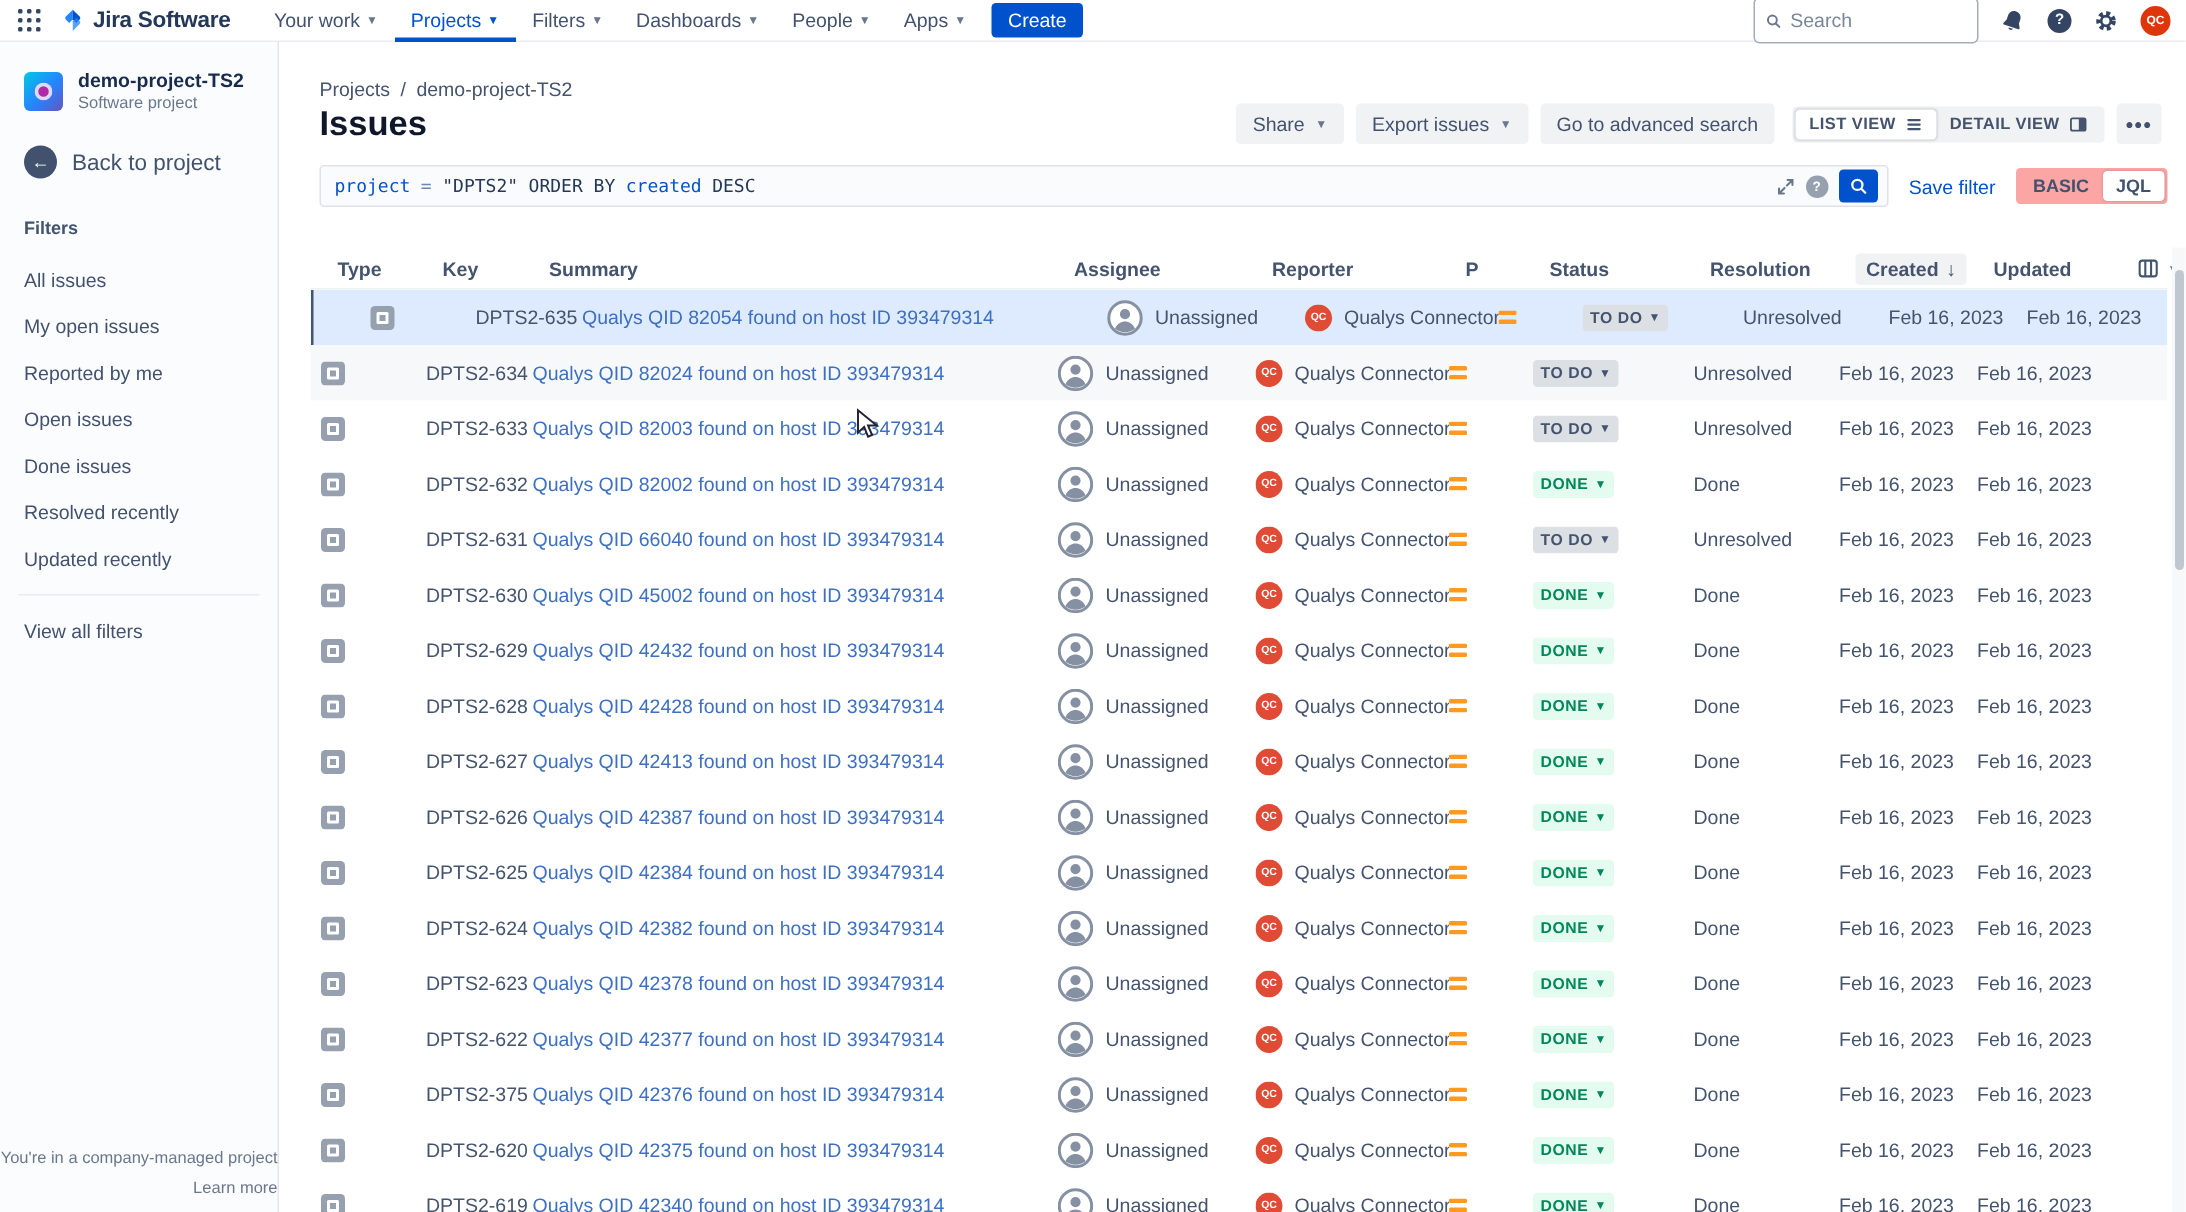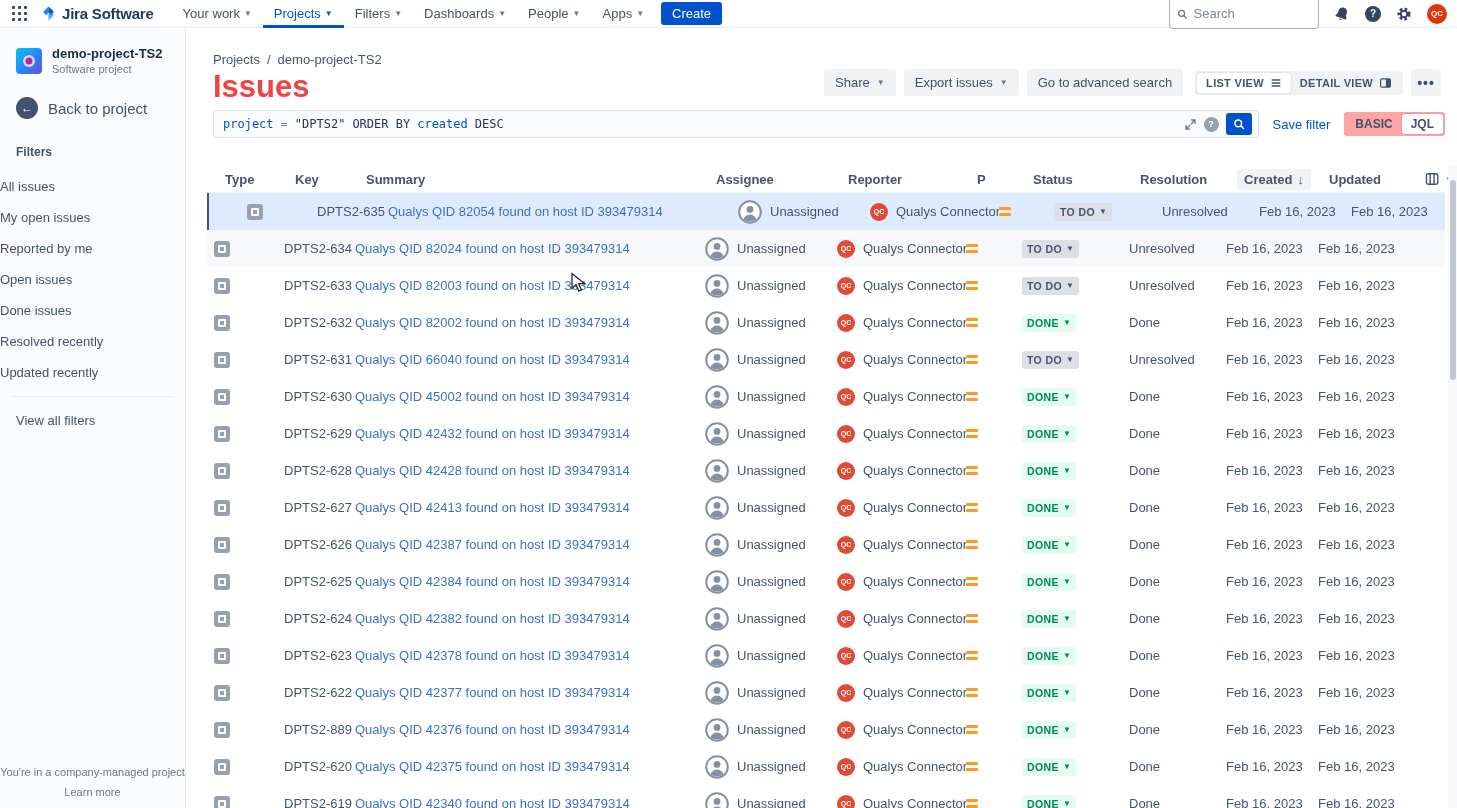--- a/index.html
+++ b/index.html
@@ -44,35 +44,35 @@
   .proj-avatar i { width:12px; height:12px; border-radius:50%; background:#B02AA8;
     box-shadow:inset 0 0 0 2.5px #D9DCF8; }
   .proj-name { font-size:13px; font-weight:700; color:#172B4D; }
   .proj-type { font-size:11px; color:#6B778C; margin-top:2px; }
   .back-row { display:flex; gap:10px; align-items:center; padding:0 0 0 16px; margin-top:22px; cursor:pointer; }
   .back-icon { width:22px; height:22px; border-radius:50%; background:#42526E; color:#fff;
     display:flex; align-items:center; justify-content:center; font-size:12px; }
   .back-label { font-size:15px; color:#42526E; }
   .filters-heading { font-size:12px; font-weight:700; color:#44546F; padding:0 0 0 16px; margin-top:26px; }
   .side-items { margin-top:12px; }
-  .side-item { height:31px; display:flex; align-items:center; font-size:13px;
+  .side-item { height:31px; display:flex; align-items:center; padding-left:16px; font-size:13px;
     color:#42526E; cursor:pointer; }
   .side-divider { height:1px; background:#EBECF0; margin:8px 12px 8px 12px; }
   .view-all { height:31px; display:flex; align-items:center; padding-left:16px; font-size:13px;
     color:#42526E; cursor:pointer; }
-  .side-footer { position:absolute; bottom:10px; left:0; width:100%; text-align:center; }
+  .side-footer { position:absolute; bottom:10px; left:0; width:100%; text-align:right; }
   .side-footer .line1 { font-size:11px; color:#6B778C; }
   .side-footer .line2 { font-size:11px; color:#6B778C; margin-top:8px; cursor:pointer; }
 
   
   .main { position:absolute; top:28px; left:187px; right:0; bottom:0; background:#fff; }
   .breadcrumb { position:absolute; top:24px; left:26px; font-size:13px; color:#44546F;
     display:flex; gap:7px; align-items:center; }
   .breadcrumb a { color:#44546F; text-decoration:none; cursor:pointer; }
-  .page-title { position:absolute; top:41px; left:26px; font-size:31px; font-weight:700; color:#ef4444; }
+  .page-title { position:absolute; top:41px; left:26px; font-size:23px; font-weight:700; color:#0f172a; }
   .actions { position:absolute; top:41px; right:16px; display:flex; gap:8px; align-items:center; }
   .btn-subtle { display:flex; align-items:center; gap:7px; background:#F1F2F4; border:none; border-radius:3px;
     color:#42526E; font-size:13px; font-weight:500; padding:6px 11px; cursor:pointer; font-family:inherit; }
   .btn-subtle .chev { font-size:8px; color:#6B778C; }
   .seg { display:flex; background:#F1F2F4; border-radius:3px; padding:2px; margin-left:4px; }
   .seg-item { display:flex; align-items:center; gap:6px; font-size:11px; font-weight:700; color:#44546F;
     padding:4px 9px; border-radius:3px; cursor:pointer; letter-spacing:0.3px; }
   .seg-item.selected { background:#fff; box-shadow:0 0 2px rgba(9,30,66,.25); }
   .btn-more { background:#F1F2F4; border:none; border-radius:3px; color:#42526E; width:30px; height:27px;
     font-size:14px; font-weight:700; cursor:pointer; letter-spacing:1px; }
@@ -921,21 +921,21 @@
     <div class="cell">Feb 16, 2023</div>
     <div class="cell"></div>
   </div>
 
   <div class="row grid">
     <div class="cell c-type">
       <span class="type-icon">
             <span class="ti-inner"></span>
           </span>
     </div>
-    <div class="cell">DPTS2-889</div>
+    <div class="cell">DPTS2-375</div>
     <div class="cell">
           <a class="summary-link">Qualys QID 42376 found on host ID 393479314</a>
         </div>
     <div class="cell">
       <span class="avatar-person">
         <svg width="24" height="24" viewBox="0 0 24 24">
           <circle cx="12" cy="12" r="10.8" fill="#fff" stroke="#8590A2" stroke-width="2"></circle>
           <circle cx="12" cy="9.4" r="3.4" fill="#8590A2"></circle>
           <path d="M5.3 19.2c1.4-3.3 4.1-4.8 6.7-4.8s5.3 1.5 6.7 4.8a10.8 10.8 0 0 1-13.4 0z" fill="#8590A2"></path>
         </svg>

